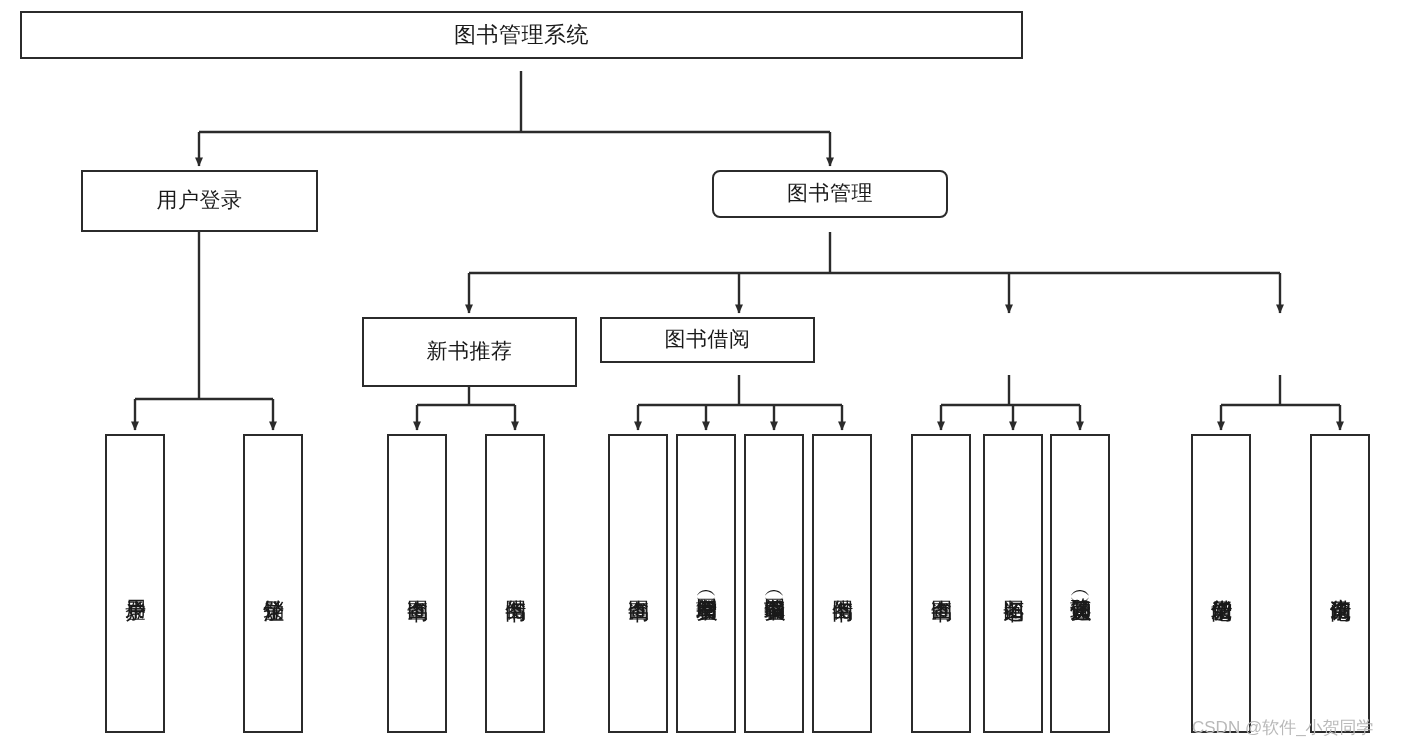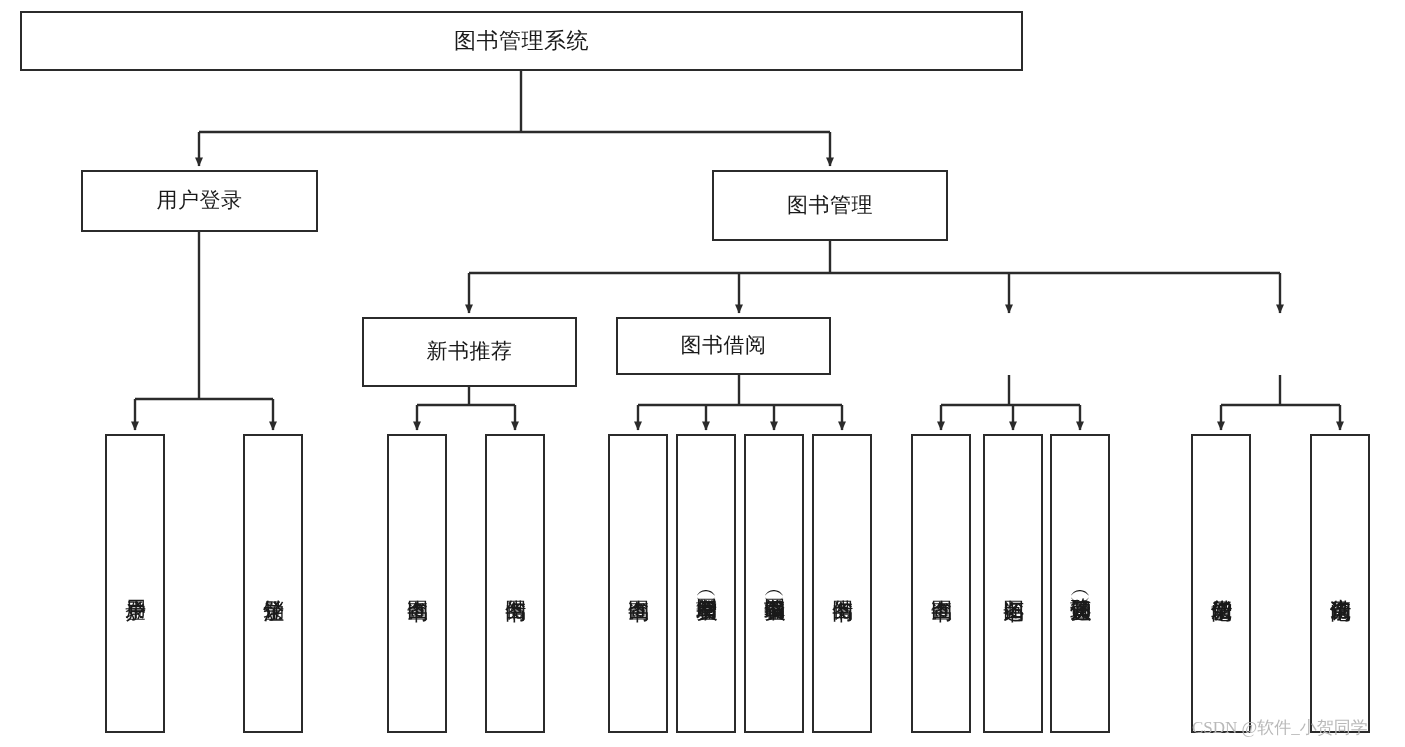--- a/index.html
+++ b/index.html
@@ -59,21 +59,21 @@
     max-height: 100%;
   }
   .node.root .label { font-size: 22px; }
 
   .watermark {
     position: absolute;
     color: #b9b9b9;
     font-size: 17px;
     white-space: nowrap;
     z-index: 6;
-    font-family: Liberation Serif, serif;
+    font-family: Liberation Sans, sans-serif;
     pointer-events: none;
   }
 </style>
 </head>
 <body>
 
 <div id="canvas">
 
   <svg id="edges" viewBox="0 0 1405 747" xmlns="http://www.w3.org/2000/svg">
     <defs>
@@ -118,35 +118,35 @@
       <path d="M1013,405 L1013,430" marker-end="url(#arrow)"></path>
       <path d="M1080,405 L1080,430" marker-end="url(#arrow)"></path>
 
       <path d="M1280,375 L1280,405"></path>
       <path d="M1221,405 L1340,405"></path>
       <path d="M1221,405 L1221,430" marker-end="url(#arrow)"></path>
       <path d="M1340,405 L1340,430" marker-end="url(#arrow)"></path>
     </g>
   </svg>
 
-  <div class="node root horizontal" id="n-root" style="left: 20px; top: 11px; width: 1003px; height: 60px; font-family: Liberation Serif, serif;">
+  <div class="node root horizontal" id="n-root" style="left: 20px; top: 11px; width: 1003px; height: 48px; font-family: Liberation Serif, serif;">
     <span class="label">图书管理系统</span>
   </div>
 
   <div class="node horizontal" id="n-l2-0" style="left: 81px; top: 170px; width: 237px; height: 62px;">
     <span class="label">用户登录</span>
   </div>
-  <div class="node horizontal" id="n-l2-1" style="left: 712px; top: 170px; width: 236px; height: 71px;">
+  <div class="node horizontal" id="n-l2-1" style="left: 712px; top: 170px; width: 236px; height: 48px; border-radius: 8px;">
     <span class="label">图书管理</span>
   </div>
 
   <div class="node horizontal" id="n-l3-0" style="left: 362px; top: 317px; width: 215px; height: 70px;">
     <span class="label">新书推荐</span>
   </div>
-  <div class="node horizontal" id="n-l3-1" style="left: 616px; top: 317px; width: 215px; height: 58px;">
+  <div class="node horizontal" id="n-l3-1" style="left: 600px; top: 317px; width: 215px; height: 46px;">
     <span class="label">图书借阅</span>
   </div>
 
   <div class="node vertical" id="n-leaf-0" style="left: 105px; top: 434px; width: 60px; height: 299px;">
     <span class="label">用户登录</span>
   </div>
   <div class="node vertical" id="n-leaf-1" style="left: 243px; top: 434px; width: 60px; height: 299px;">
     <span class="label">注销登录</span>
   </div>
   <div class="node vertical" id="n-leaf-2" style="left: 387px; top: 434px; width: 60px; height: 299px;">

